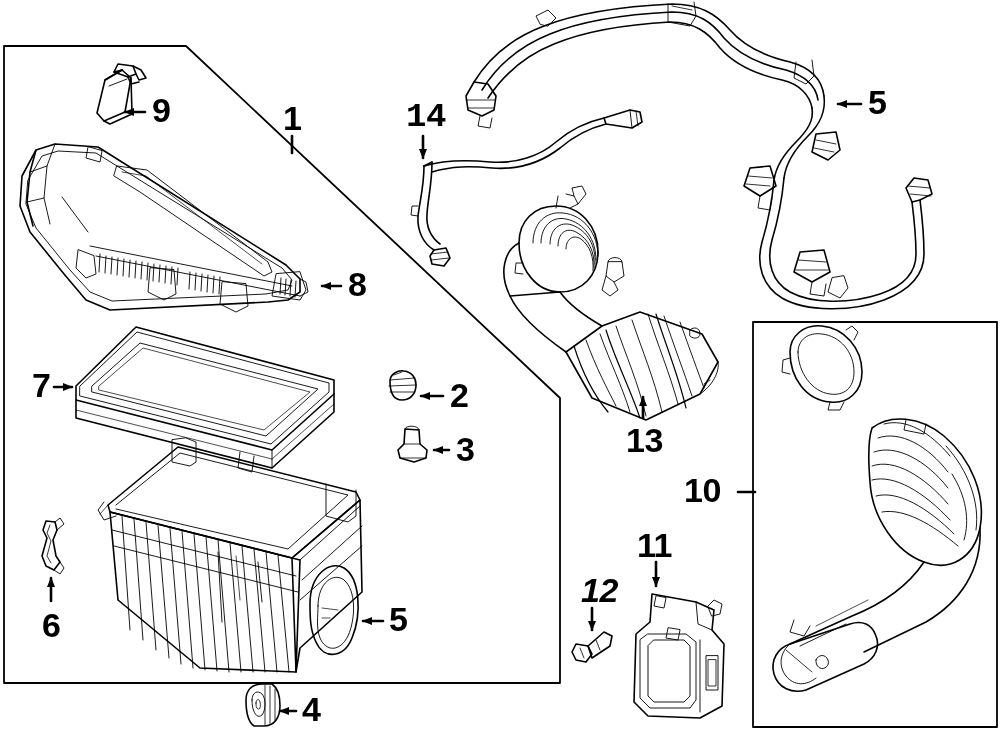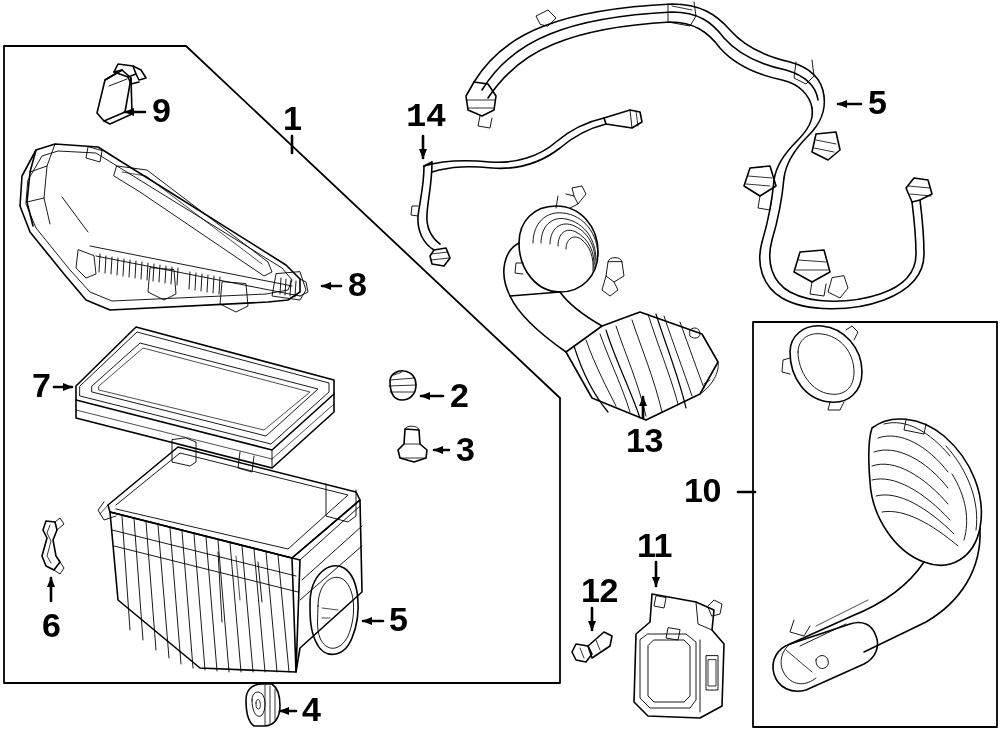--- a/index.html
+++ b/index.html
@@ -429,18 +429,18 @@
   <div class="calloutnum" style="left:450px; top:378px;">2</div>
   <div class="calloutnum" style="left:456px; top:432px;">3</div>
   <div class="calloutnum" style="left:302px; top:692px;">4</div>
   <div class="calloutnum" style="left:389px; top:602px;">5</div>
   <div class="calloutnum" style="left:42px; top:608px;">6</div>
   <div class="calloutnum" style="left:32px; top:368px;">7</div>
   <div class="calloutnum" style="left:348px; top:267px;">8</div>
   <div class="calloutnum" style="left:152px; top:93px;">9</div>
   <div class="calloutnum" style="left:684px; top:473px;">10</div>
   <div class="calloutnum" style="left:637px; top:528px;">11</div>
-  <div class="calloutnum" style="left:581px; top:573px;">12</div>
+  <div class="calloutnum" style="left:581px; top:573px;font-style:italic;">12</div>
   <div class="calloutnum" style="left:626px; top:423px;">13</div>
   <div class="calloutnum" style="left:406px; top:100px;font-family:Liberation Mono, monospace;">14</div>
   <div class="calloutnum" style="left:868px; top:85px;">5</div>
 
 </div>
 
 </body></html>

